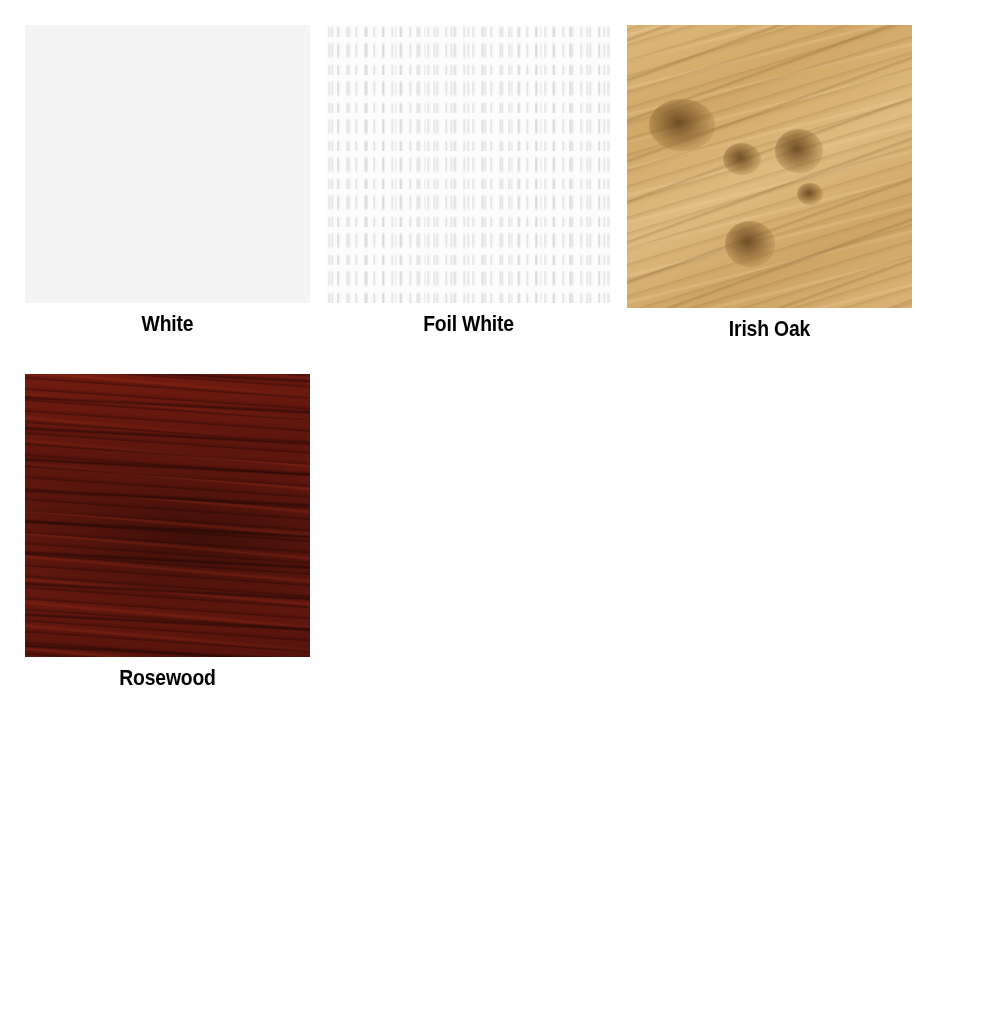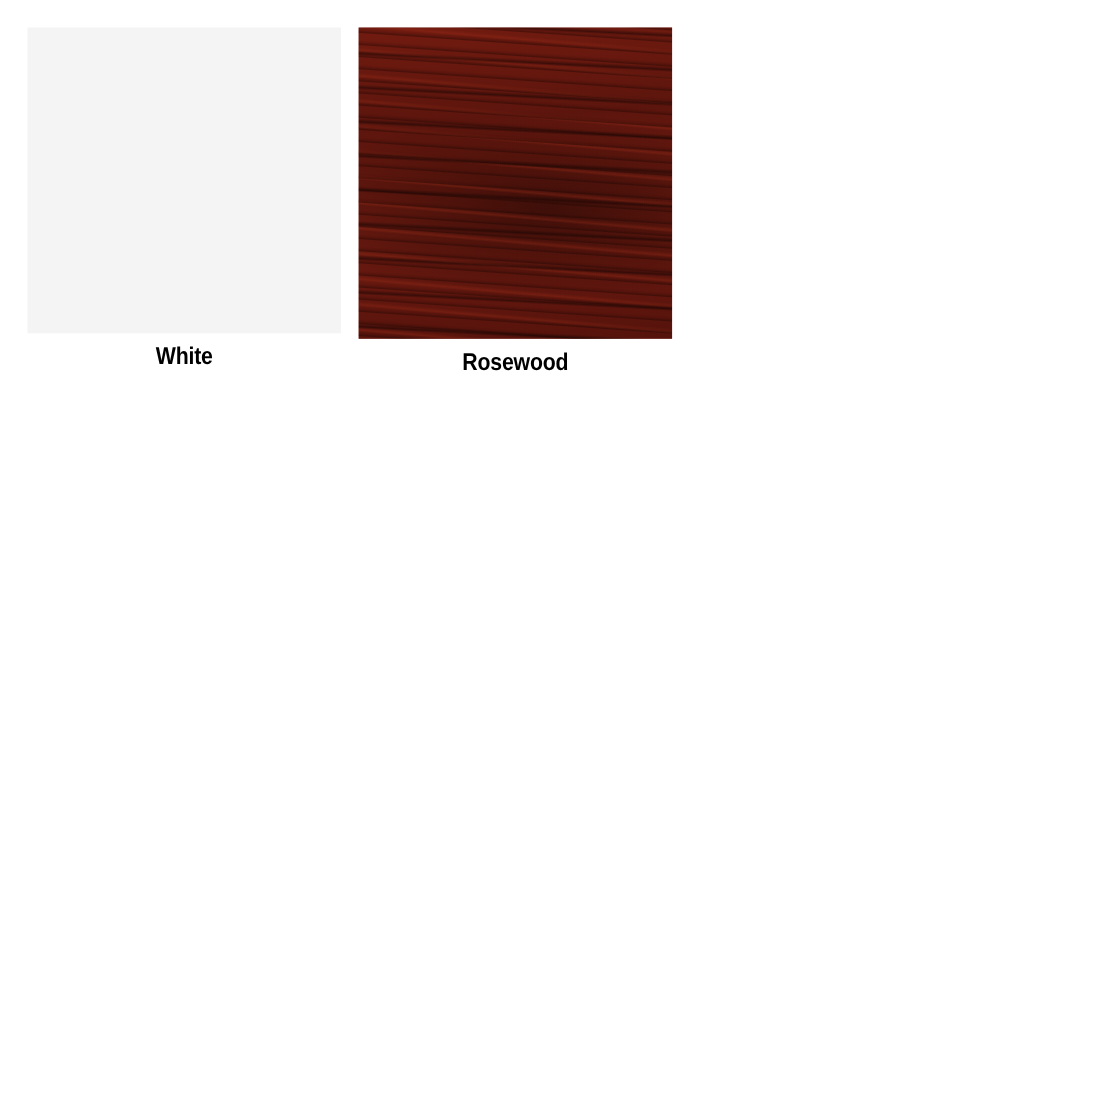--- a/index.html
+++ b/index.html
@@ -205,25 +205,42 @@
 </head>
 <body style="background-color: rgb(255, 255, 255);">
 
 <div class="swatch-grid">
 
   <div class="swatch-cell row-1">
     <div class="swatch-chip" style="background-color: rgb(244, 244, 244);"></div>
     <div class="swatch-label" style="color: rgb(0, 0, 0);">White</div>
   </div>
 
-
-
-
-
-
+  <div class="swatch-cell row-1">
+    <div class="swatch-chip" style="background-color: rgb(252, 252, 252);">
+      <div class="tex tex-foil-white"></div>
+    </div>
+    <div class="swatch-label" style="color: rgb(0, 0, 0);">Foil White</div>
+  </div>
+
+
+
+
+
+  <div class="swatch-cell row-3">
+    <div class="swatch-chip" style="background-color: rgb(210, 169, 103);">
+      <div class="tex tex-irish-oak-grain"></div>
+      <div class="knot" style="left:22px; top:74px; width:66px; height:52px;"></div>
+      <div class="knot" style="left:96px; top:118px; width:38px; height:32px;"></div>
+      <div class="knot" style="left:148px; top:104px; width:48px; height:44px;"></div>
+      <div class="knot" style="left:98px; top:196px; width:50px; height:46px;"></div>
+      <div class="knot" style="left:170px; top:158px; width:26px; height:22px;"></div>
+    </div>
+    <div class="swatch-label" style="color: rgb(0, 0, 0);">Irish Oak</div>
+  </div>
 
 
   <div class="swatch-cell row-3">
     <div class="swatch-chip" style="background-color: rgb(107, 26, 16);">
       <div class="tex tex-rosewood-grain"></div>
     </div>
     <div class="swatch-label" style="color: rgb(0, 0, 0);">Rosewood</div>
   </div>
 
 </div>

